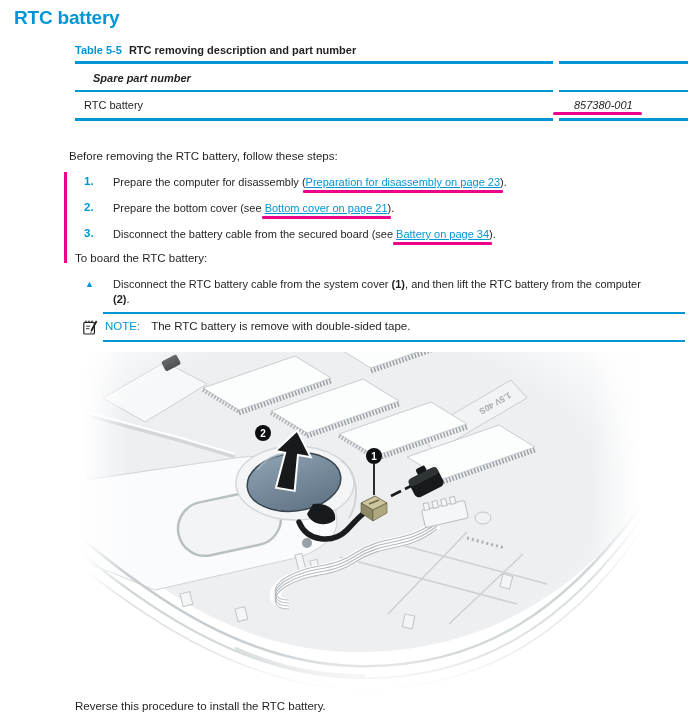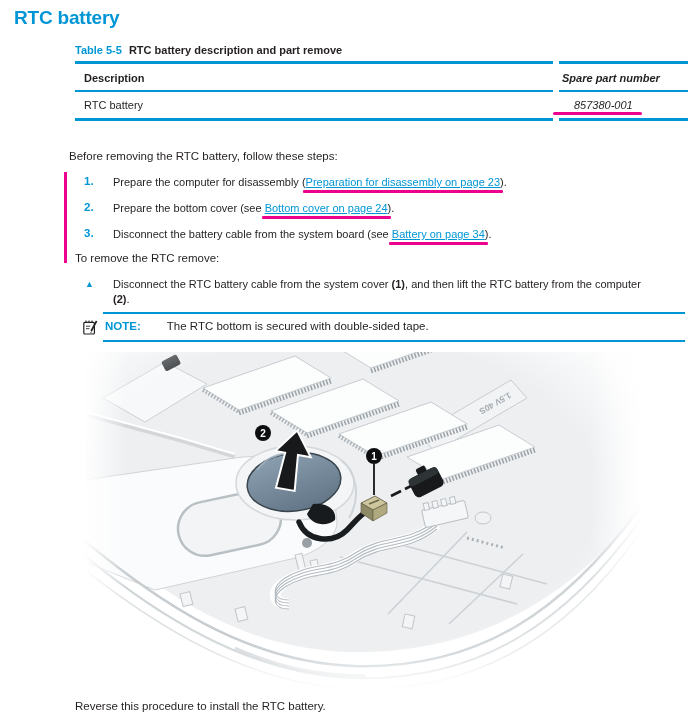--- a/index.html
+++ b/index.html
@@ -37,44 +37,43 @@
   .link{color:#0096d6;text-decoration:underline;position:relative;cursor:pointer;}
   .link::after{content:"";position:absolute;left:-3px;right:-3px;bottom:-5px;height:3px;background:#ec008c;border-radius:1px;}
   .removal-intro{left:75px;top:251px;}
   .removal{top:277px;}
   .tri{position:absolute;left:1px;top:2px;color:#0096d6;font-size:9px;}
   .wide{width:540px;}
   
   .note{left:103px;top:312px;width:580px;border-top:2px solid #0096d6;border-bottom:2px solid #0096d6;
         padding:5px 0 7px 2px;font-size:11.5px;line-height:14px;}
   .note-icon{position:absolute;left:-21px;top:5px;width:16px;height:17px;}
-  .note-label{color:#0096d6;font-weight:700;margin-right:26px;}
+  .note-label{color:#0096d6;font-weight:400;margin-right:11px;}
   
   .figure{left:85px;top:352px;width:555px;height:338px;}
   .closing{left:75px;top:699px;text-align:center;}
   b{font-weight:700;}
 </style>
 </head>
 <body>
 
 <div>
 
   <h1 class="abs title">RTC battery</h1>
 
   <div class="abs caption">
-    <span class="cap-label">Table 5-5</span><span>RTC battery description and part remove</span>
+    <span class="cap-label">Table 5-5</span><span>RTC removing description and part number</span>
   </div>
 
   <div class="abs ptable">
     <div class="rule thick">
         <i></i>
         <i></i>
       </div>
     <div class="trow thead">
-      <span class="c1">Description</span>
       <span class="c2">Spare part number</span>
     </div>
     <div class="rule thin">
         <i></i>
         <i></i>
       </div>
     <div class="trow">
       <span class="c1">RTC battery</span>
       <span class="c2"><span class="pn">857380-001</span></span>
     </div>
@@ -88,44 +87,44 @@
 
   <div class="abs change-bar"></div>
 
   <div class="abs step s1">
     <span class="num">1.</span>
     <span class="steptext"><span>Prepare the computer for disassembly (</span><span class="link">Preparation for disassembly on page 23</span><span>).</span></span>
   </div>
 
   <div class="abs step s2">
     <span class="num">2.</span>
-    <span class="steptext"><span>Prepare the bottom cover (see </span><span class="link">Bottom cover on page 24</span><span>).</span></span>
+    <span class="steptext"><span>Prepare the bottom cover (see </span><span class="link">Bottom cover on page 21</span><span>).</span></span>
   </div>
 
   <div class="abs step s3">
     <span class="num">3.</span>
-    <span class="steptext"><span>Disconnect the battery cable from the system board (see </span><span class="link">Battery on page 34</span><span>).</span></span>
-  </div>
-
-  <p class="abs body removal-intro">To remove the RTC remove:</p>
+    <span class="steptext"><span>Disconnect the battery cable from the secured board (see </span><span class="link">Battery on page 34</span><span>).</span></span>
+  </div>
+
+  <p class="abs body removal-intro">To board the RTC battery:</p>
 
   <div class="abs step removal">
     <span class="tri">▲</span>
     <span class="steptext wide"><span>Disconnect the RTC battery cable from the system cover </span><b>(1)</b><span>, and then lift the RTC battery from the computer </span><b>(2)</b><span>.</span></span>
   </div>
 
   <div class="abs note">
     <svg class="note-icon" viewBox="0 0 16 17">
       <path d="M4,3.4 V1.6 M7,3.4 V1.6 M10,3.4 V1.6" stroke="#222" stroke-width="1.1" fill="none"></path>
       <rect x="1.8" y="3.4" width="10.6" height="11.6" rx="1" fill="#fff" stroke="#222" stroke-width="1.2"></rect>
       <path d="M4,7.2 H8.2 M4,9.7 H7.4" stroke="#222" stroke-width="0.9" fill="none"></path>
       <path d="M14.6,2 L9.2,12" stroke="#222" stroke-width="1.7" fill="none"></path>
       <polygon points="9.4,12.2 7.9,14.2 9.9,13.3" fill="#222"></polygon>
     </svg>
-    <span class="note-label">NOTE:</span><span>The RTC bottom is secured with double-sided tape.</span>
+    <span class="note-label">NOTE:</span><span>The RTC battery is remove with double-sided tape.</span>
   </div>
 
   <div class="abs figure">
     <svg viewBox="0 0 555 338" width="555" height="338">
       <defs>
         <radialGradient id="vig" cx="46%" cy="42%" r="64%">
           <stop offset="0%" stop-color="#ffffff" stop-opacity="0"></stop>
           <stop offset="72%" stop-color="#ffffff" stop-opacity="0"></stop>
           <stop offset="100%" stop-color="#ffffff" stop-opacity="0.9"></stop>
         </radialGradient>

